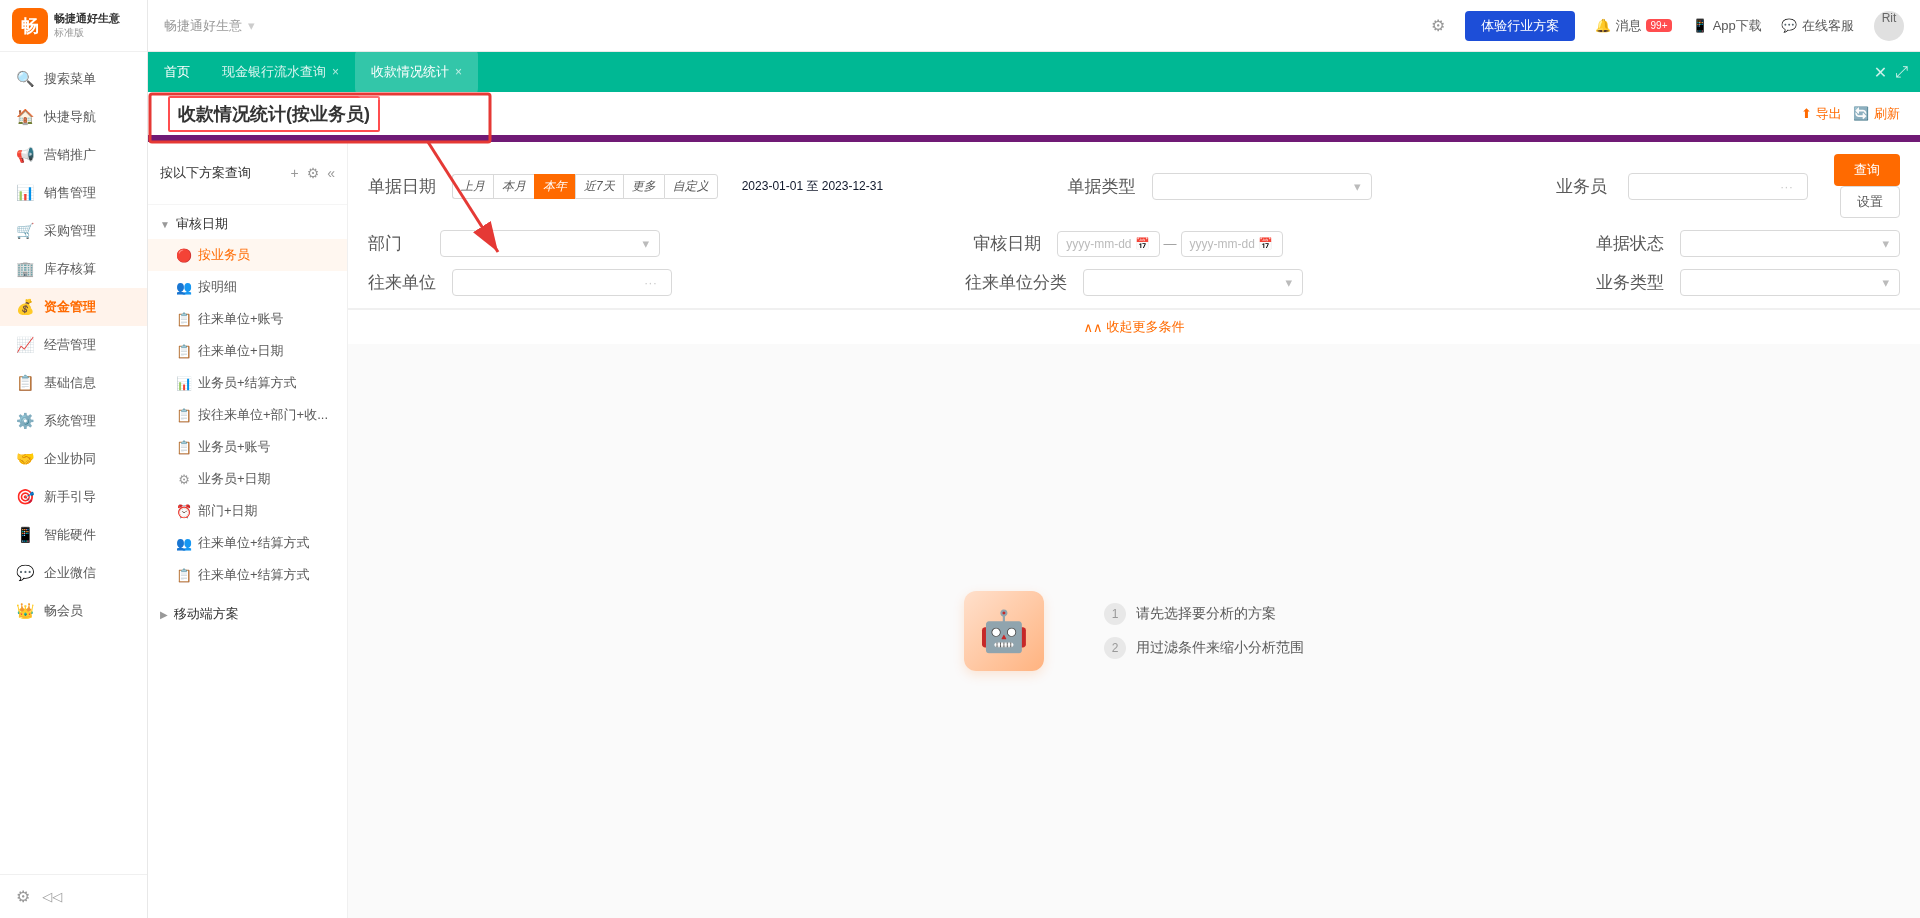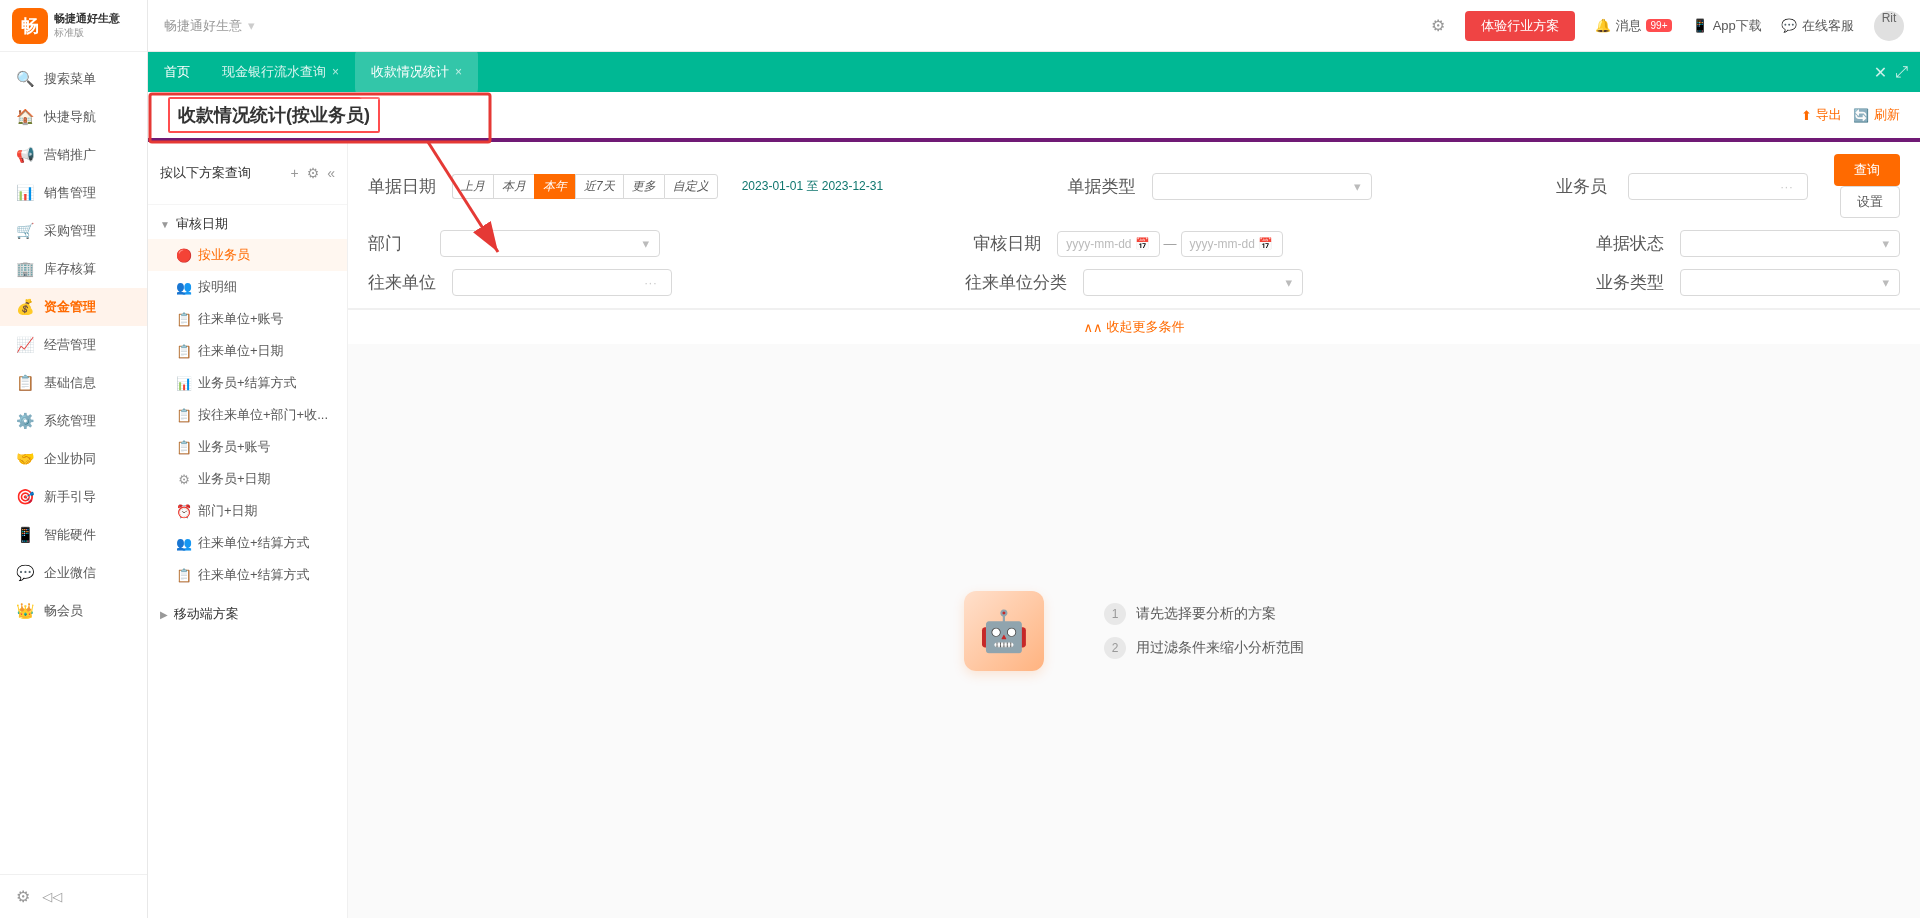--- a/index.html
+++ b/index.html
@@ -32,21 +32,21 @@
 
     
     .topbar {
       position: fixed; left: 148px; top: 0; right: 0; height: 52px; background: #fff;
       border-bottom: 1px solid #e8e8e8; display: flex; align-items: center; z-index: 99;
       padding: 0 16px;
     }
     .topbar-breadcrumb { display: flex; align-items: center; gap: 6px; flex: 1; }
     .topbar-right { display: flex; align-items: center; gap: 20px; }
     .topbar-btn-trial {
-      background: #ef4444; color: #fff; border: none; border-radius: 4px;
+      background: #1d4ed8; color: #fff; border: none; border-radius: 4px;
       padding: 6px 16px; font-size: 13px; cursor: pointer; white-space: nowrap;
     }
     .topbar-gear { color: #999; font-size: 16px; cursor: pointer; }
     .topbar-msg { display: flex; align-items: center; gap: 4px; color: #595959; font-size: 13px; cursor: pointer; }
     .msg-badge {
       background: #ff4d4f; color: #fff; border-radius: 4px; font-size: 10px;
       padding: 1px 5px; min-width: 18px; text-align: center;
     }
     .topbar-app { display: flex; align-items: center; gap: 4px; color: #595959; font-size: 13px; cursor: pointer; }
     .topbar-service { display: flex; align-items: center; gap: 4px; color: #595959; font-size: 13px; cursor: pointer; }
@@ -75,21 +75,21 @@
     }
     .tabbar-win-btn { color: rgba(255,255,255,0.8); font-size: 16px; cursor: pointer; }
 
     
     .main {
       position: fixed; left: 148px; top: 92px; right: 0; bottom: 0;
       background: #f5f5f5; overflow: hidden;
     }
     .page-header {
       background: #fff; padding: 0 20px; height: 50px; display: flex; align-items: center;
-      justify-content: space-between; border-bottom: 4px solid #701a75; gap: 36px;
+      justify-content: space-between; border-bottom: 7px solid #701a75; gap: 36px;
     }
     .page-title {
       font-size: 18px; font-weight: 600; color: #333;
       border: 2px solid #ff4d4f; padding: 4px 8px; border-radius: 2px;
     }
     .page-actions { display: flex; align-items: center; gap: 12px; }
     .action-btn {
       display: flex; align-items: center; gap: 4px; color: #ff6a00; font-size: 13px;
       cursor: pointer; background: none; border: none;
     }
@@ -130,21 +130,21 @@
     .filter-row:last-child { margin-bottom: 0; }
     .filter-label { color: #595959; font-size: 17px; white-space: nowrap; min-width: 56px; }
     .date-tabs { display: flex; align-items: center; gap: 0; font-style: italic; }
     .date-tab {
       padding: 3px 8px; font-size: 12px; color: #595959; cursor: pointer;
       border: 1px solid #d9d9d9; border-right: none; background: #fff;
     }
     .date-tab:first-child { border-radius: 3px 0 0 3px; }
     .date-tab:last-child { border-right: 1px solid #d9d9d9; border-radius: 0 3px 3px 0; }
     .date-tab.active { background: #ff6a00; color: #fff; border-color: #ff6a00; }
-    .date-range { font-size: 12px; color: #0f766e; margin-left: 8px; }
+    .date-range { font-size: 12px; color: #0f172a; margin-left: 8px; }
     .filter-select {
       display: flex; align-items: center; border: 1px solid #d9d9d9; border-radius: 4px;
       padding: 5px 10px; font-size: 13px; color: #333; cursor: pointer; background: #fff;
       min-width: 200px; justify-content: space-between;
     }
     .filter-select .chevron { color: #bbb; margin-left: 8px; }
     .filter-dots { color: #ccc; margin: 0 4px; cursor: pointer; }
     .filter-dash { color: #999; margin: 0 4px; }
     .date-input-group { display: flex; align-items: center; }
     .date-input {

